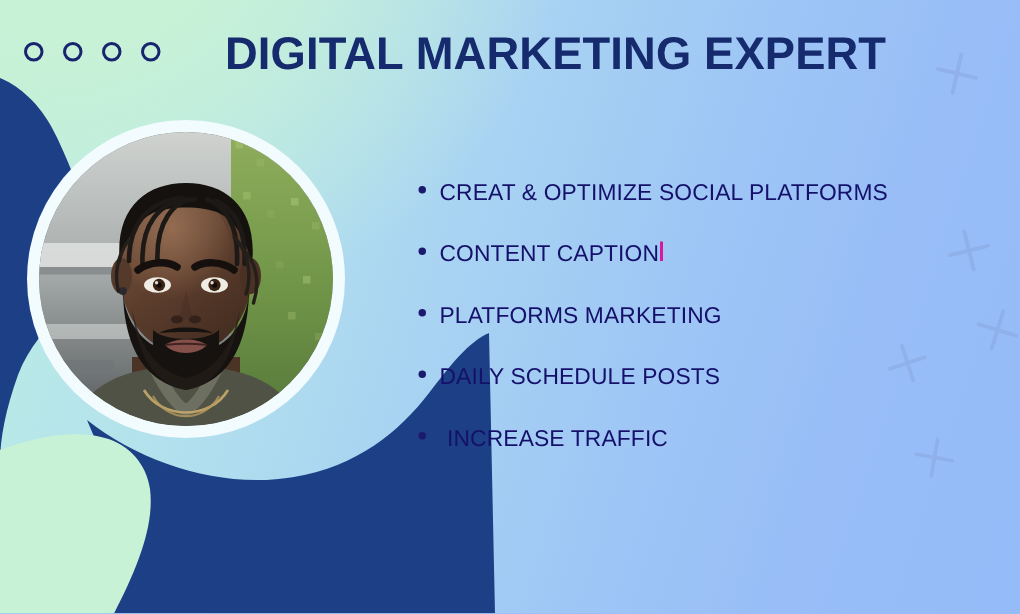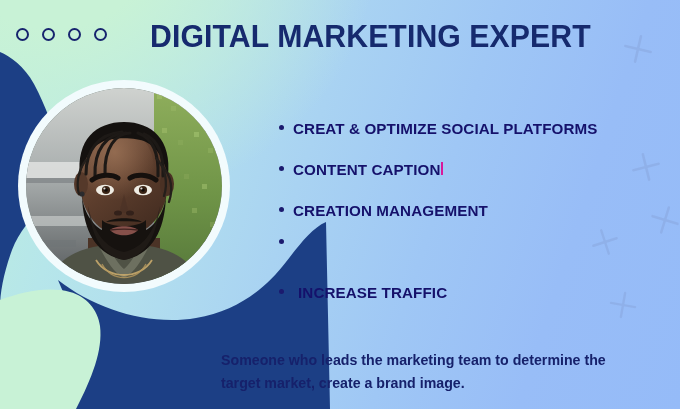--- a/index.html
+++ b/index.html
@@ -57,21 +57,21 @@
   }
 
   
   #bullets{position:absolute;left:279px;top:120px;width:396px;}
   .bullet-row{display:flex;align-items:baseline;height:41px;}
   .dot{
     width:5px;height:5px;border-radius:50%;background:#1b1a6e;
     flex:0 0 auto;margin-right:9px;position:relative;top:-4px;
   }
   .bullet-label{
-    font-size:15.2px;font-weight:bold;color:#15116b;
+    font-size:15.2px;font-weight:normal;color:#15116b;
     letter-spacing:.1px;white-space:nowrap;
     font-family:"Liberation Sans","DejaVu Sans",sans-serif;
   }
   .bullet-row.indent .bullet-label{padding-left:5px;}
   .caret{display:inline-block;width:2px;height:13px;background:#d9189b;
          vertical-align:-2px;margin-left:1px;}
 
   
   #footer{
     position:absolute;left:221px;top:349px;width:452px;
@@ -270,29 +270,26 @@
       <span class="dot"></span>
       <span class="bullet-label">CREAT &amp; OPTIMIZE SOCIAL PLATFORMS</span>
     </div>
     <div class="bullet-row">
       <span class="dot"></span>
       <span class="bullet-label">CONTENT CAPTION</span>
       <span class="caret"></span>
     </div>
     <div class="bullet-row">
       <span class="dot"></span>
-      <span class="bullet-label">CREATION MANAGEMENT</span>
-    </div>
-    <div class="bullet-row">
-      <span class="dot"></span>
+      <span class="bullet-label">PLATFORMS MARKETING</span>
+    </div>
+    <div class="bullet-row">
+      <span class="dot"></span>
+      <span class="bullet-label">DAILY SCHEDULE POSTS</span>
     </div>
     <div class="bullet-row indent">
       <span class="dot"></span>
       <span class="bullet-label">INCREASE TRAFFIC</span>
     </div>
   </div>
 
-  <div id="footer">
-    <span>Someone who leads the marketing team to determine the</span>
-    <span class="last">target market, create a brand image.</span>
-  </div>
 
 </div>
 
 </body></html>

